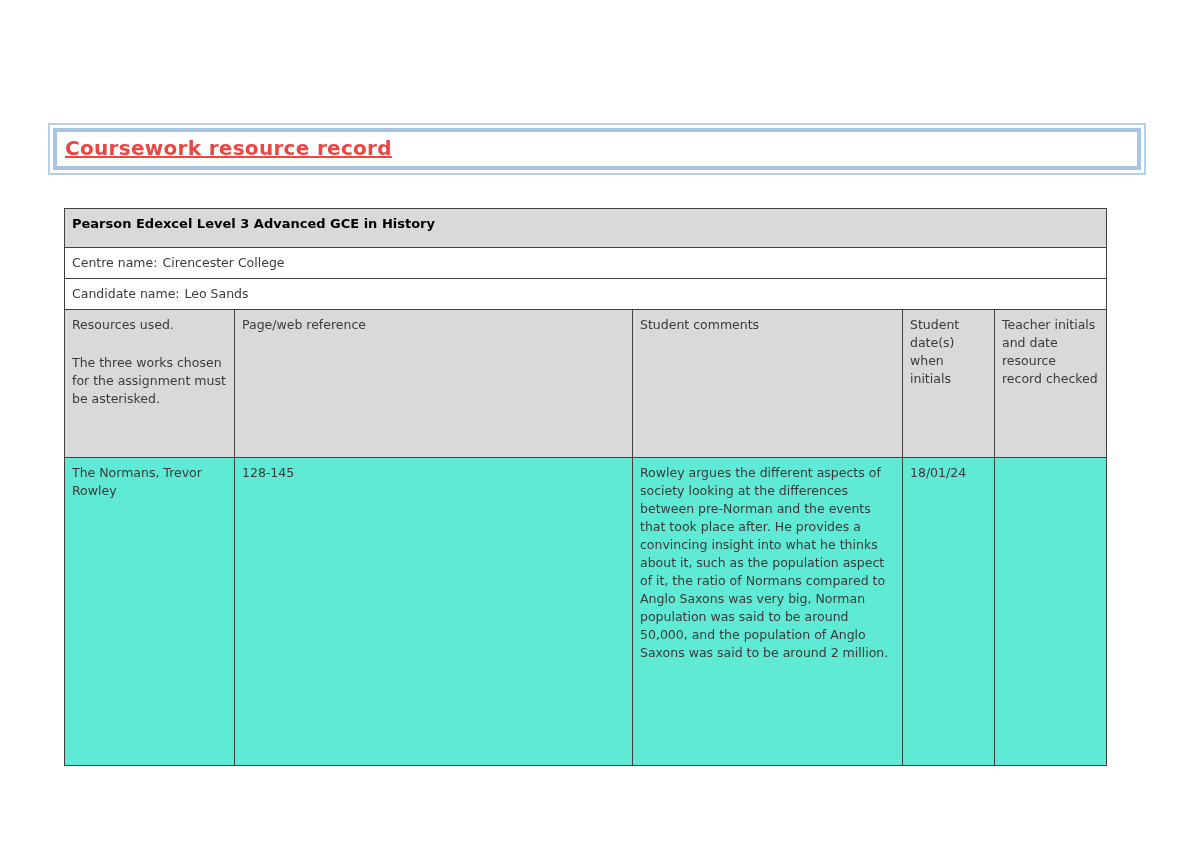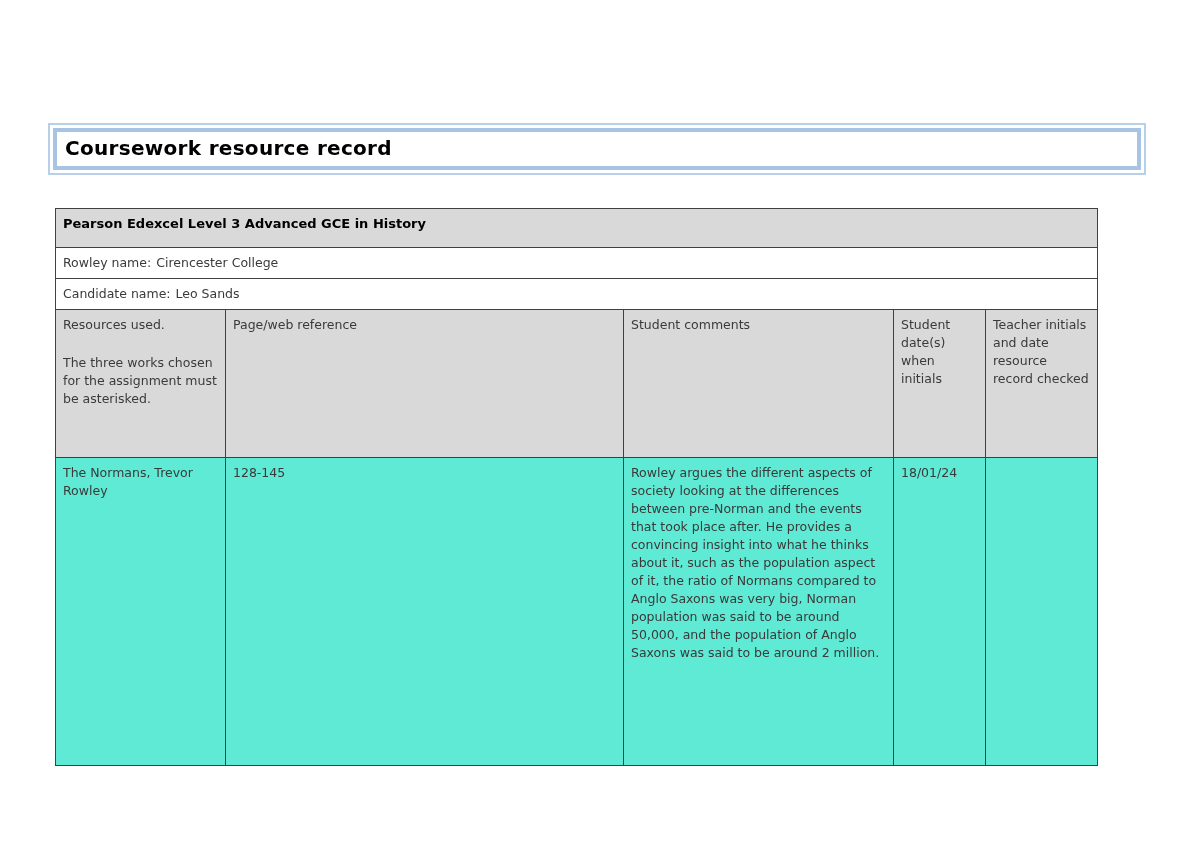--- a/index.html
+++ b/index.html
@@ -28,30 +28,31 @@
     background: #ffffff;
   }
   .title-inner {
     border: 4px solid #a7c5e3;
     padding: 3px 8px 5px 8px;
     background: #ffffff;
   }
   .title-text {
     font-size: 20px;
     font-weight: bold;
-    color: #000000;
+    color: #ef4444;
     letter-spacing: 0.3px;
     line-height: 26px;
     white-space: nowrap;
+    text-decoration: underline;
   }
 
   
   table.record {
     position: absolute;
-    left: 55px;
+    left: 64px;
     top: 208px;
     width: 1042px;
     border-collapse: collapse;
     table-layout: fixed;
     font-size: 12.5px;
     line-height: 18px;
     color: #3a3a3a;
   }
   table.record td {
     border: 1px solid #404040;
@@ -104,21 +105,21 @@
     <col style="width:112px">
   </colgroup>
 
   <tbody>
       <tr>
     <td colspan="5" class="gray qualification">Pearson Edexcel Level 3 Advanced GCE in History</td>
   </tr>
 
   <tr class="name-row">
     <td colspan="5">
-      <span>Rowley name:</span><span class="value-gap">Cirencester College</span>
+      <span>Centre name:</span><span class="value-gap">Cirencester College</span>
     </td>
   </tr>
 
   <tr class="name-row">
     <td colspan="5">
       <span>Candidate name:</span><span class="value-gap">Leo Sands</span>
     </td>
   </tr>
 
   <tr class="header-row">

